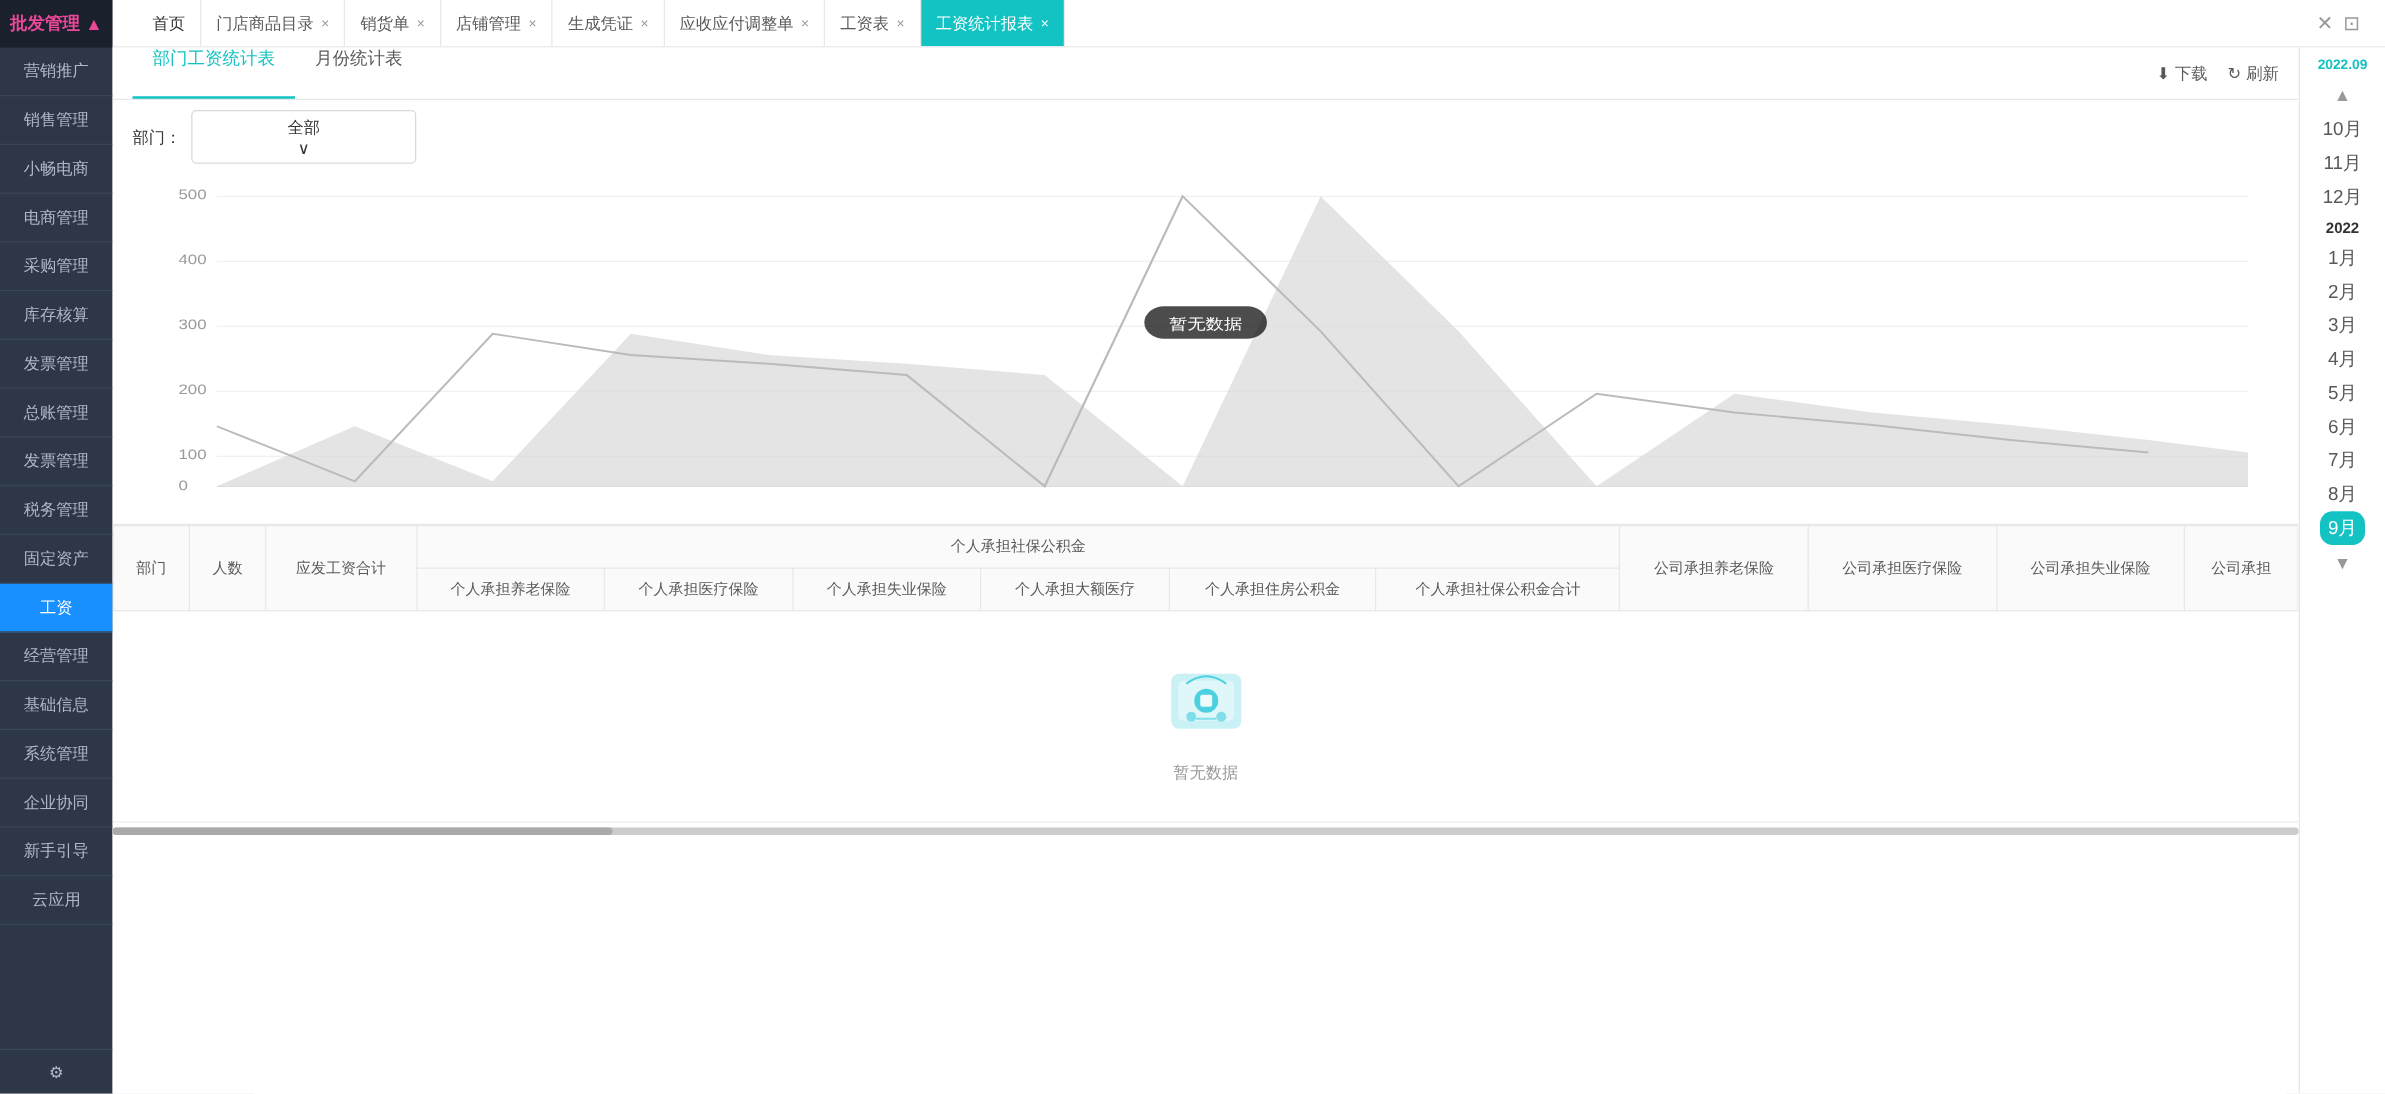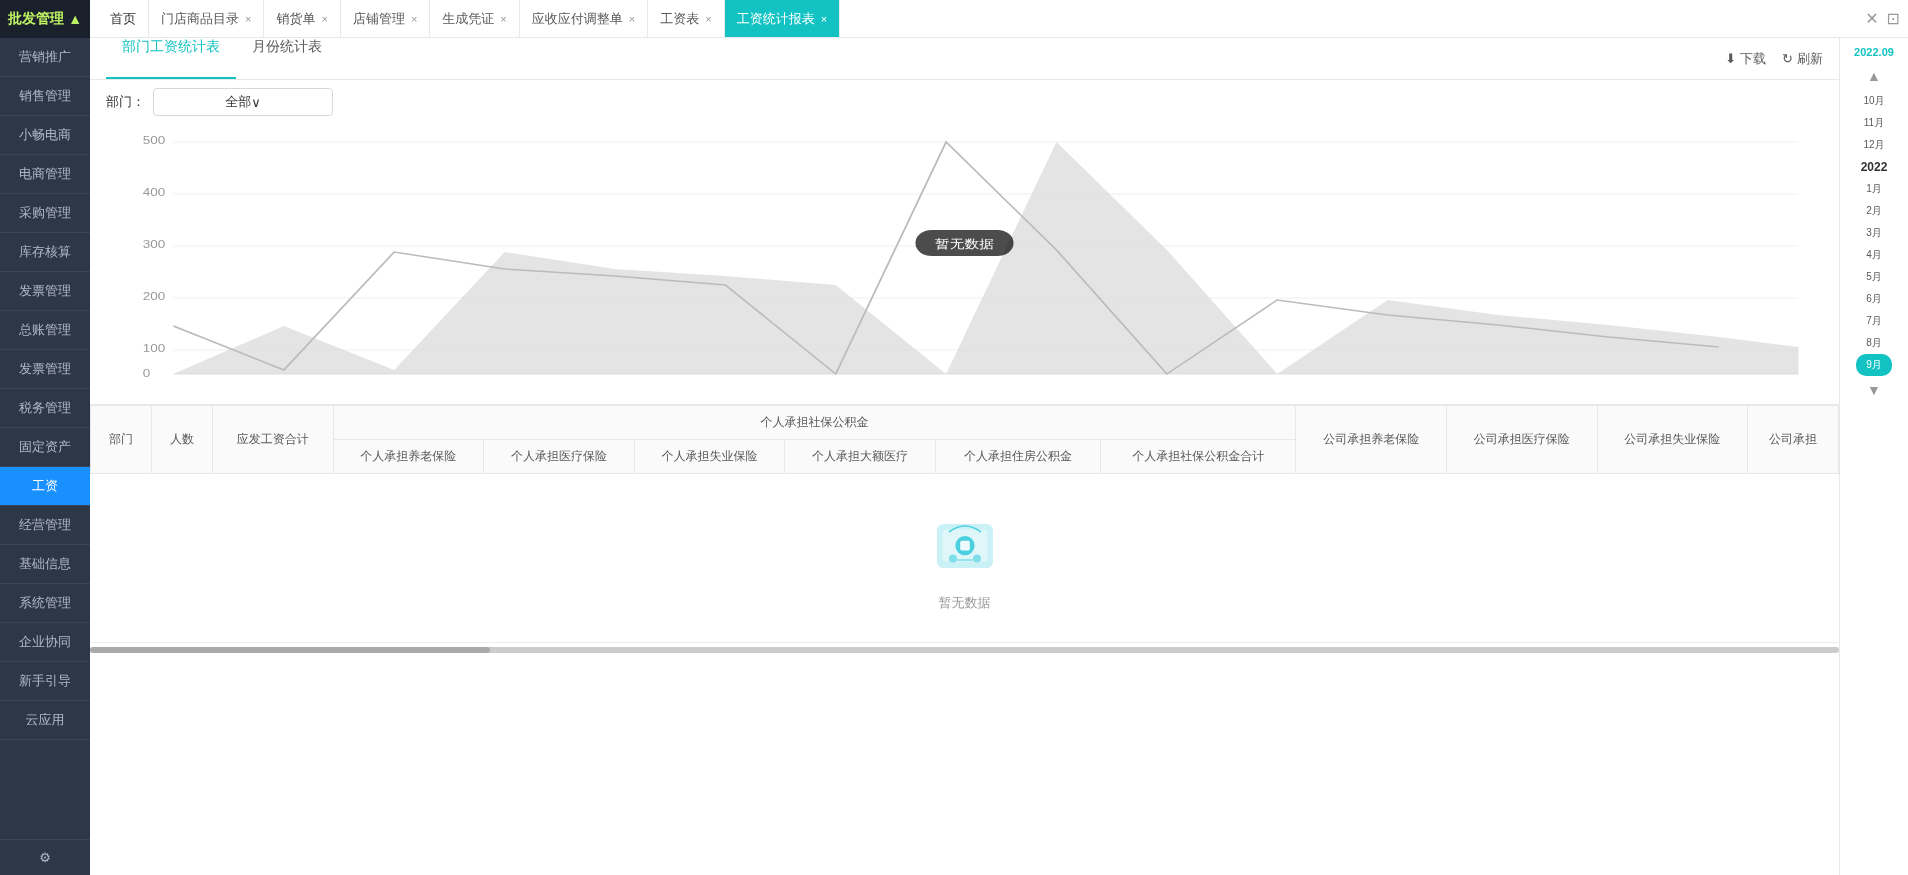--- a/index.html
+++ b/index.html
@@ -10,21 +10,21 @@
       width: 90px;
       background: #2d3748;
       color: #ccc;
       display: flex;
       flex-direction: column;
       height: 100%;
       flex-shrink: 0;
     }
     .sidebar-header {
       background: #1a202c;
-      color: #bef264;
+      color: #ec4899;
       padding: 10px 8px;
       font-size: 14px;
       font-weight: bold;
       display: flex;
       align-items: center;
       justify-content: space-between;
       height: 38px;
     }
     .sidebar-item {
       padding: 10px 8px;
@@ -52,21 +52,21 @@
       overflow: hidden;
     }
 
     
     .tab-bar {
       background: #fff;
       border-bottom: 1px solid #e8e8e8;
       display: flex;
       align-items: center;
       height: 38px;
-      padding: 0 8px;
+      padding: 0 20px;
       overflow: hidden;
       flex-shrink: 0;
     }
     .tab-item {
       display: flex;
       align-items: center;
       padding: 0 12px;
       height: 100%;
       font-size: 13px;
       color: #595959;
@@ -149,20 +149,21 @@
       align-items: center;
       border: 1px solid #d9d9d9;
       border-radius: 4px;
       padding: 4px 16px;
       width: 180px;
       background: white;
       cursor: pointer;
       justify-content: center;
       font-size: 13px;
       color: #333;
+      flex-direction: column;
     }
     .action-btn {
       display: flex;
       align-items: center;
       gap: 4px;
       font-size: 13px;
       color: #595959;
       cursor: pointer;
     }
 
@@ -219,21 +220,21 @@
       background: #fff;
       border-left: 1px solid #e8e8e8;
       display: flex;
       flex-direction: column;
       align-items: center;
       padding: 4px 0;
       overflow-y: auto;
       flex-shrink: 0;
     }
     .timeline-item {
-      font-size: 10px;
+      font-size: 15px;
       color: #595959;
       padding: 4px 2px;
       text-align: center;
       cursor: pointer;
       width: 100%;
       display: flex;
       align-items: center;
       justify-content: center;
       white-space: nowrap;
     }

